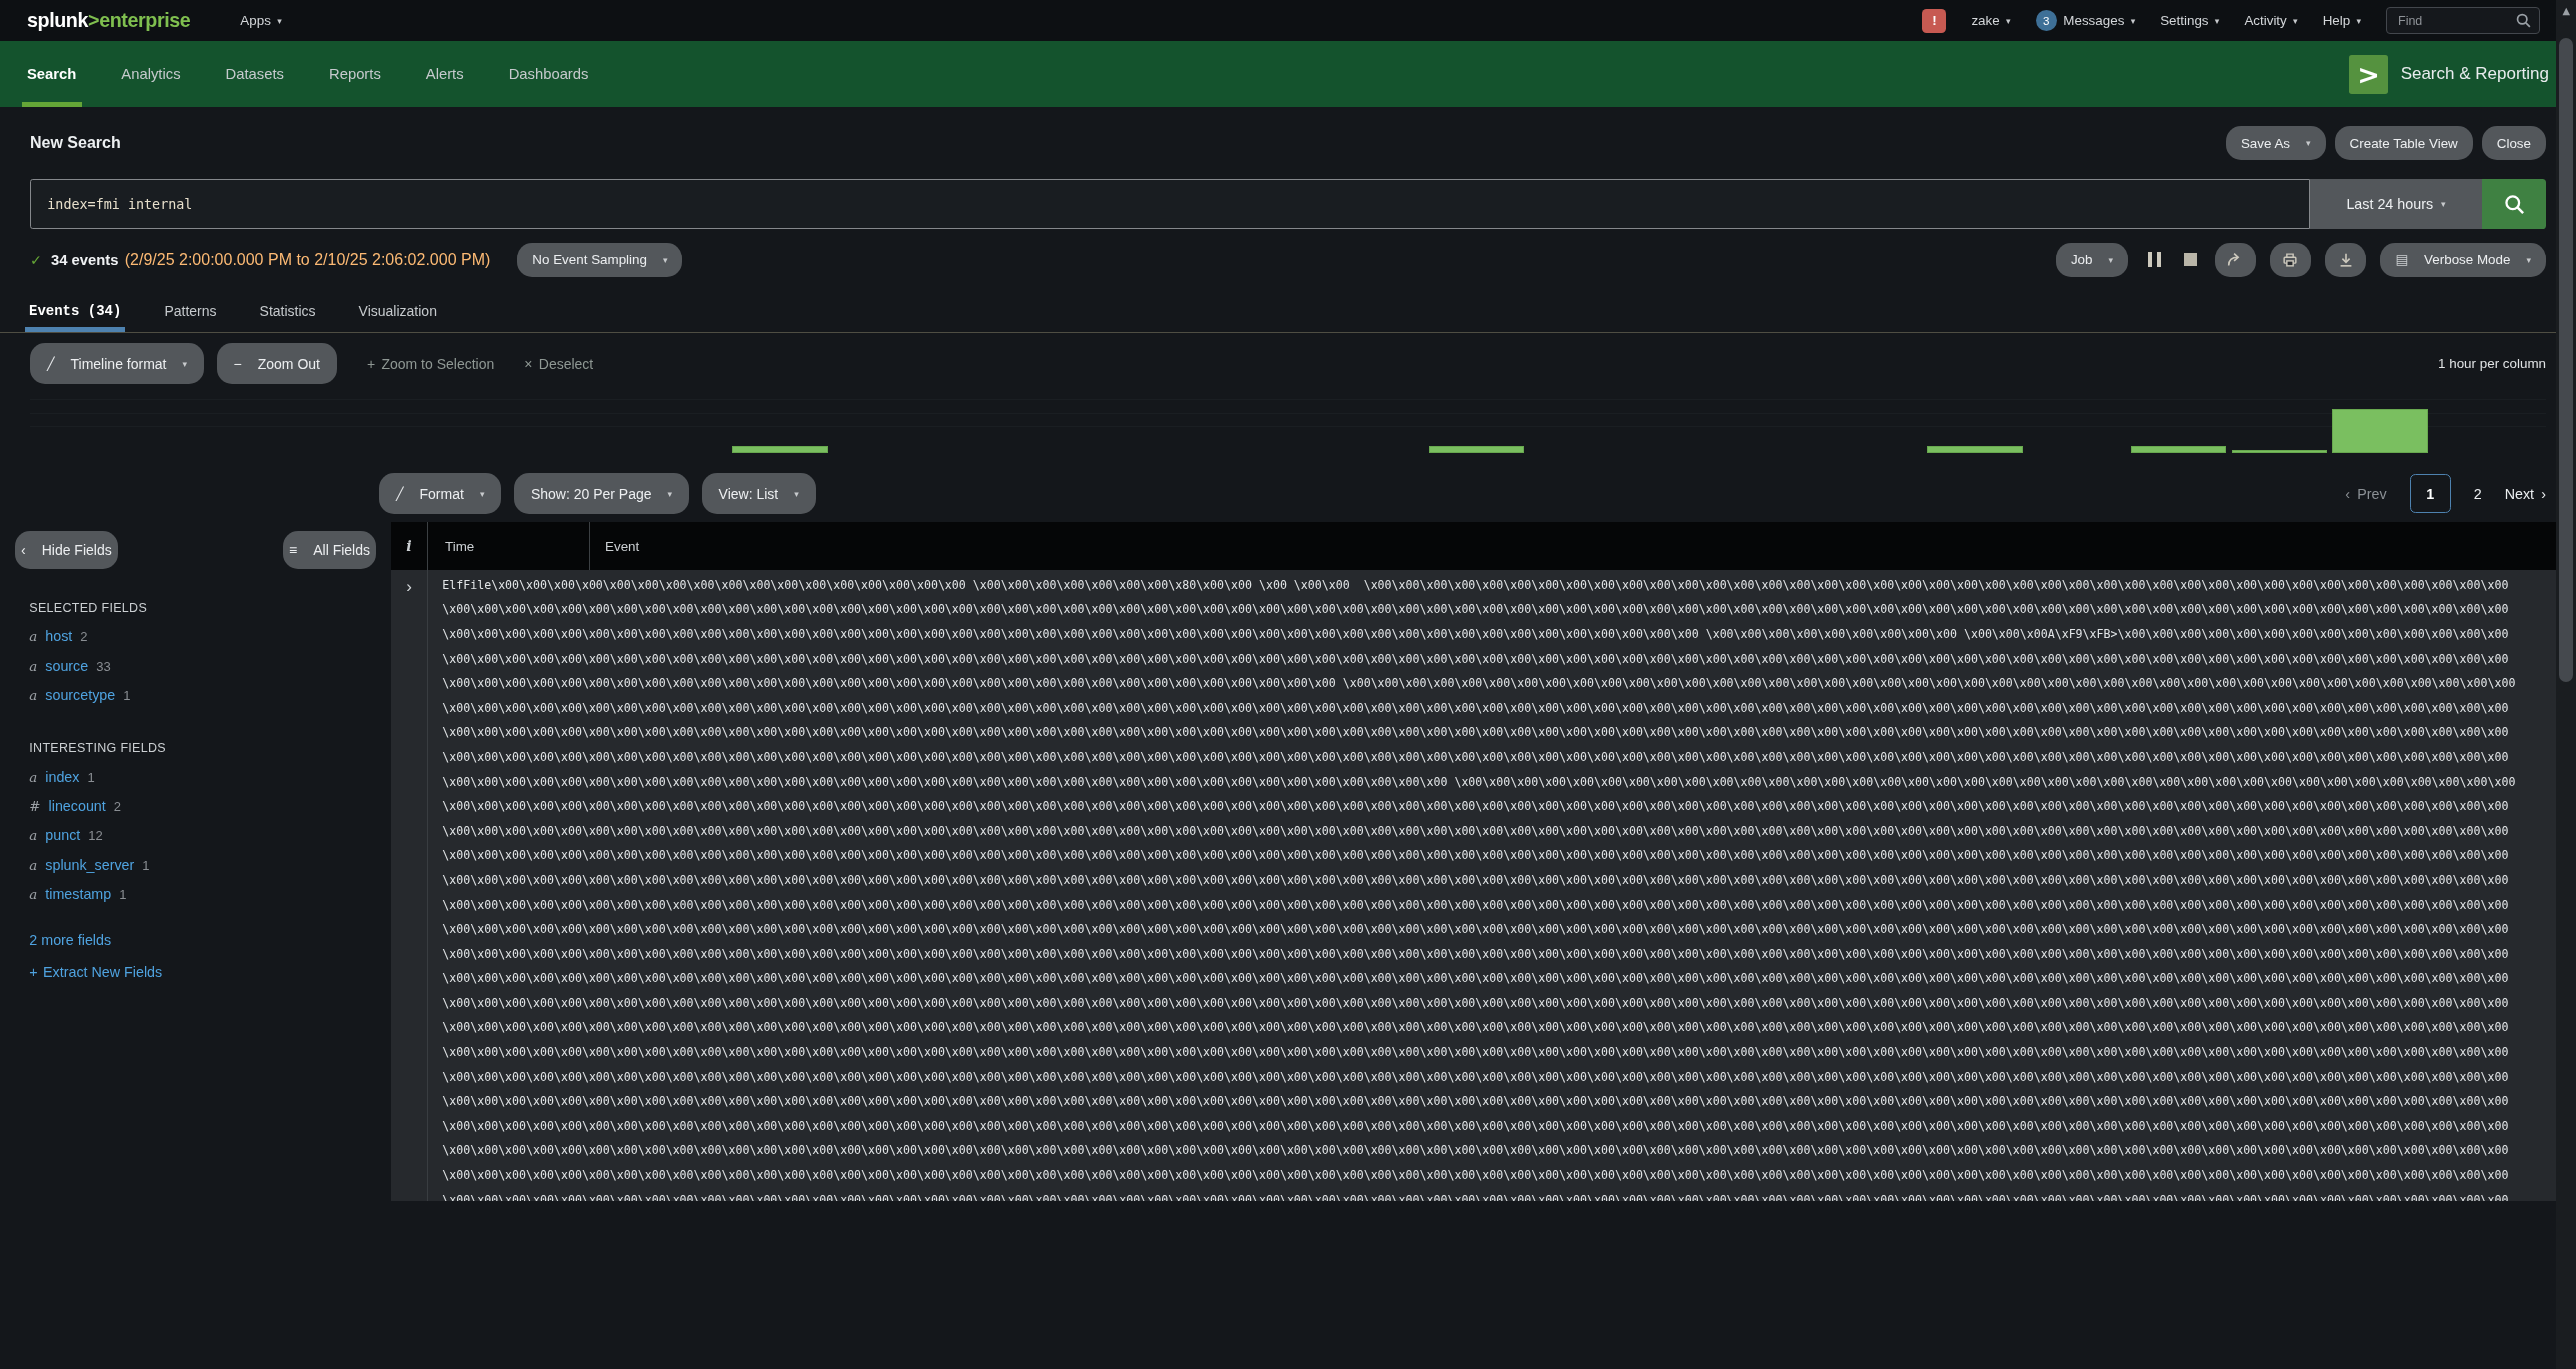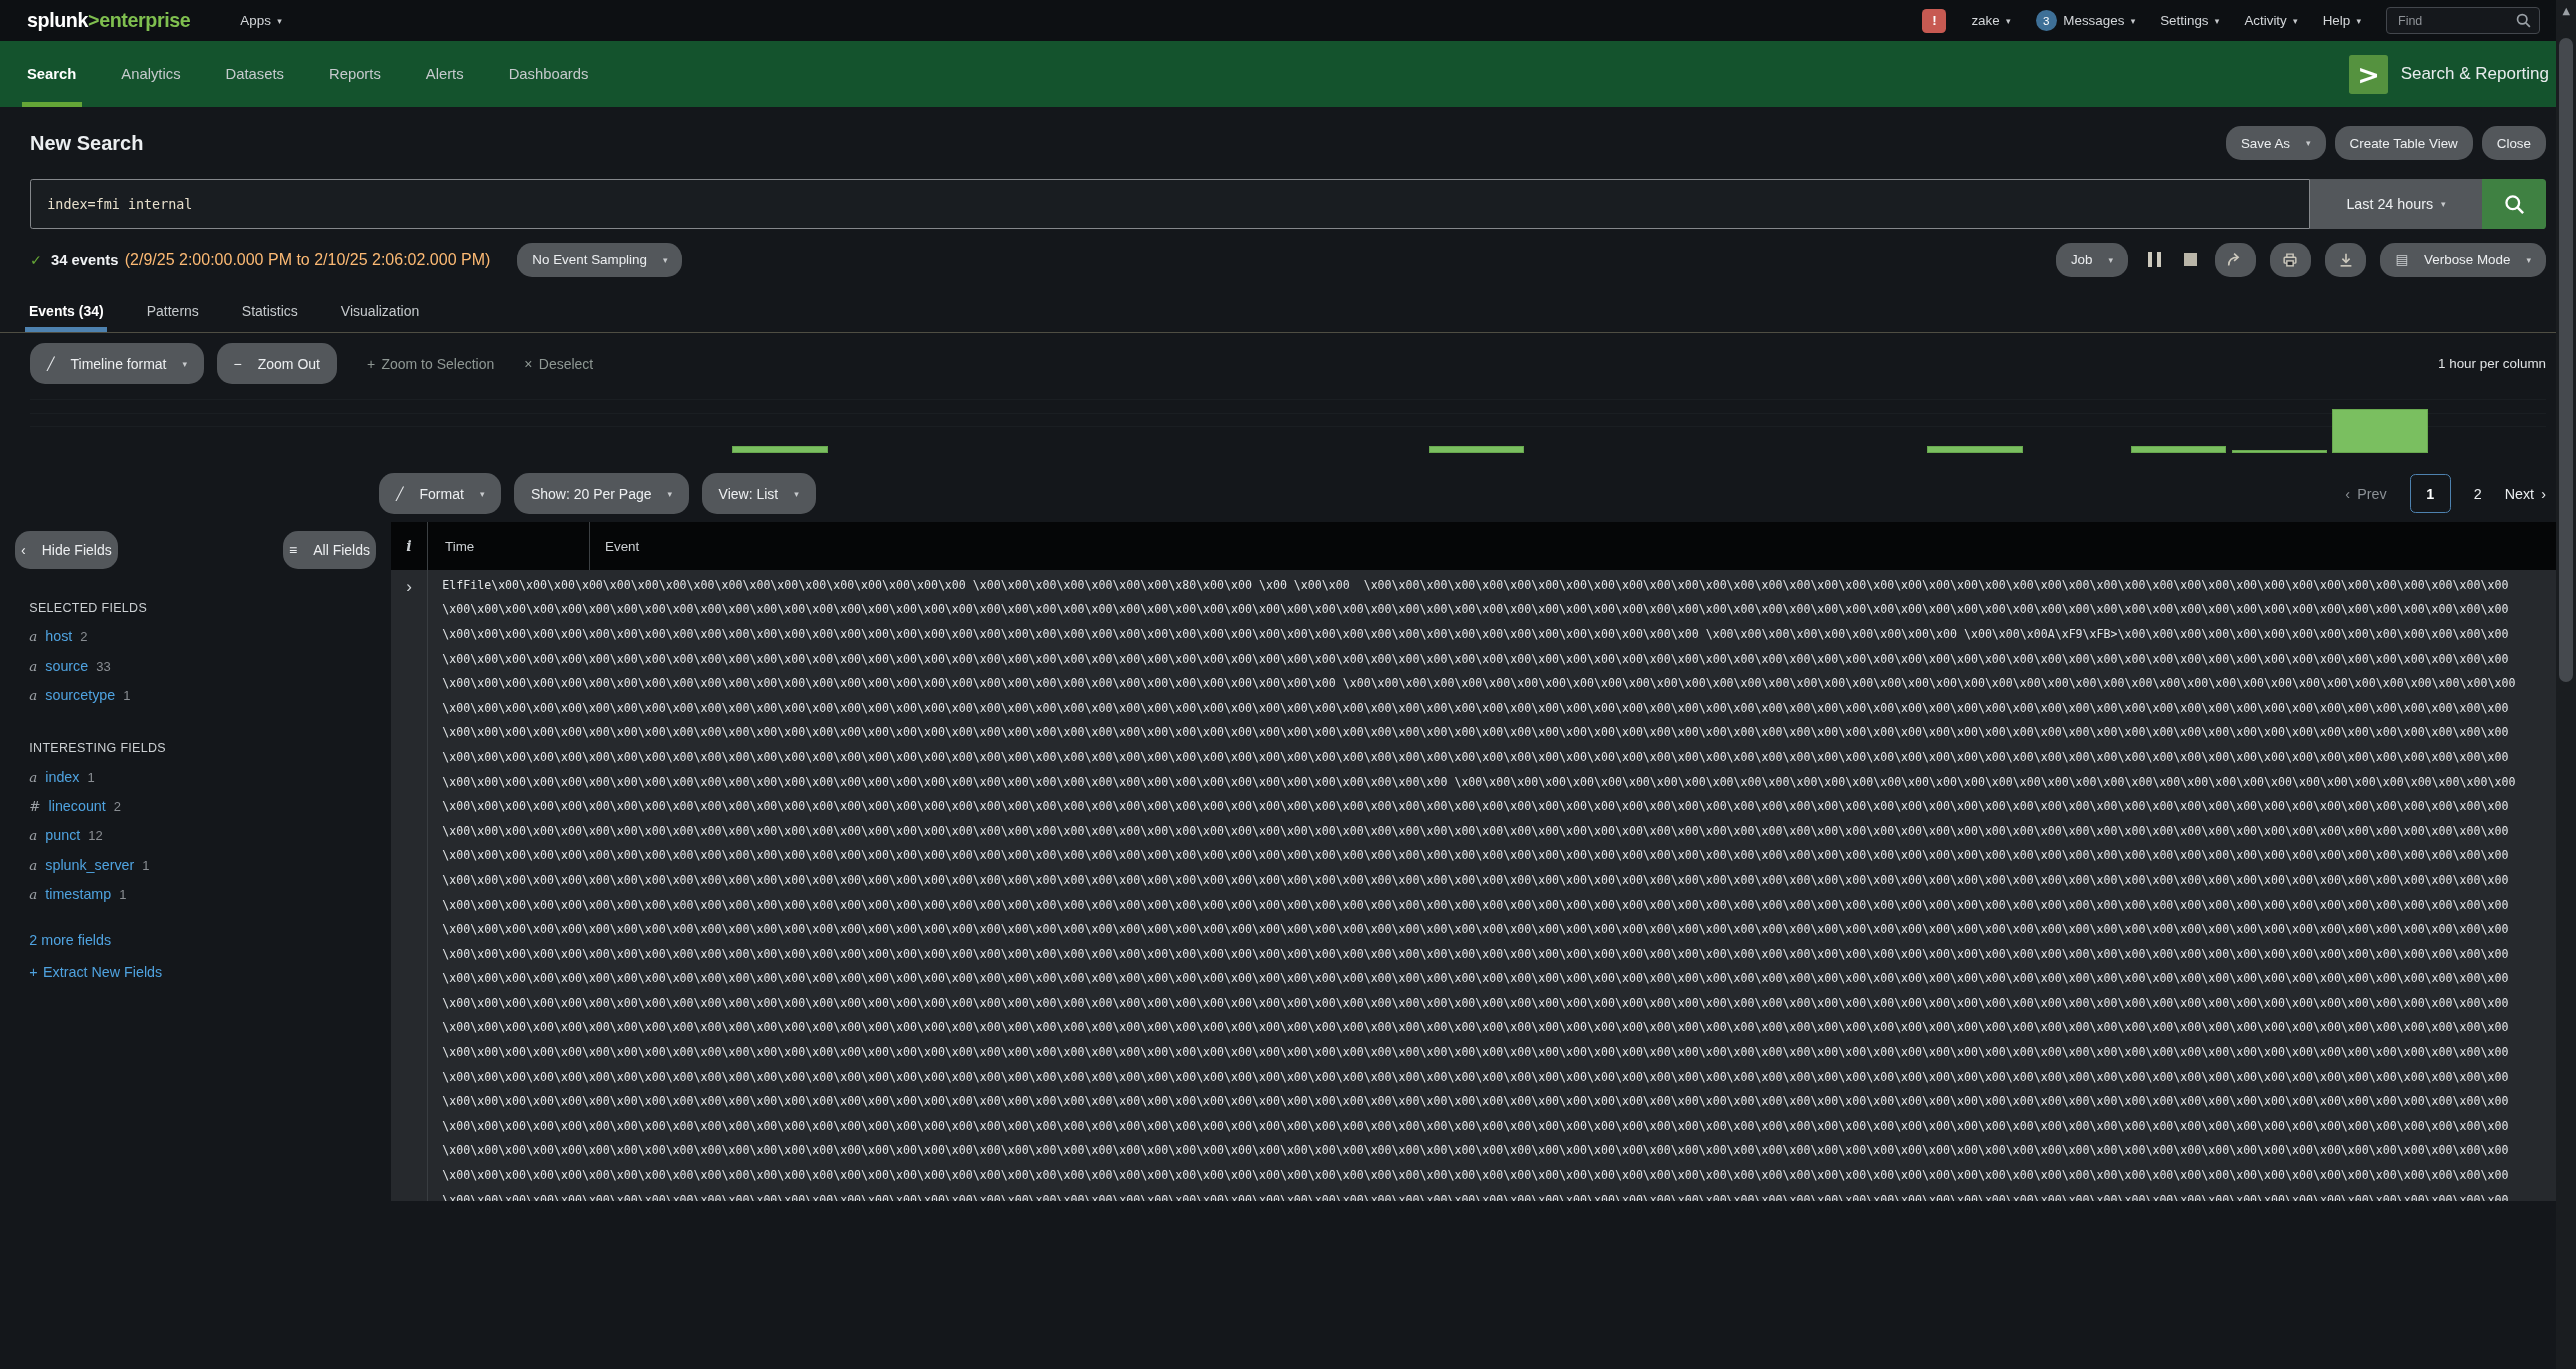--- a/index.html
+++ b/index.html
@@ -35,21 +35,21 @@
   .app-tab { position:relative; display:flex; align-items:center; color:#c6cacd; font-size:14.8px; cursor:pointer; }
   .app-tab.active { color:#ffffff; font-weight:bold; }
   .app-tab.active::after { content:""; position:absolute; left:-5.4px; right:-5.4px; bottom:0; height:5.4px; background:#65a637; }
   .appbar-right { margin-left:auto; display:flex; align-items:center; gap:12.5px; }
   .app-logo { width:39px; height:39px; background:#55923f; border-radius:2.7px; display:flex; align-items:center; justify-content:center; }
   .app-logo span { color:#fff; font-size:27px; font-weight:bold; line-height:1; font-family:"DejaVu Sans",sans-serif; }
   .app-title { color:#e9ecee; font-size:17px; }
 
   
   .page-head { height:72px; display:flex; align-items:center; padding:0 30px; }
-  .page-title { font-size:20px; font-weight:bold; color:#eceff1; }
+  .page-title { font-size:16px; font-weight:bold; color:#eceff1; }
   .head-btns { margin-left:auto; display:flex; gap:9px; }
 
   .btn { background:#53575b; color:#edeff1; border:none; border-radius:15px;
     display:inline-flex; align-items:center; justify-content:center; gap:16px;
     font-family:inherit; cursor:pointer; white-space:nowrap; }
   .btn-sm { height:34px; padding:0 15px; font-size:13.4px; }
   .btn-lg { height:41px; padding:0 17px; font-size:14px; }
 
   
   .search-row { margin:0 30px; height:50px; display:flex; align-items:stretch; }
@@ -71,21 +71,21 @@
   .job-controls { margin-left:auto; display:flex; align-items:center; gap:14.3px; }
   .icon-btn { width:41px; height:34px; padding:0; }
   .pause-ic, .stop-ic { display:inline-flex; align-items:center; cursor:pointer; padding:0 3.6px; }
   .pause-bar { display:inline-block; width:4px; height:14.3px; background:#cdc9bd; margin:0 2.2px; }
   .stop-sq { display:inline-block; width:12.5px; height:12.5px; background:#b9b5a8; }
   .verbose-ic { color:#cdd0d3; font-size:13.4px; }
 
   
   .tabs-row { height:43px; padding:0 29px; display:flex; gap:43px; align-items:stretch; border-bottom:0.9px solid #4f4e43; }
   .r-tab { position:relative; display:flex; align-items:center; color:#c6cacd; font-size:14px; cursor:pointer; }
-  .r-tab.active { color:#ffffff; font-weight:bold; }
+  .r-tab.active { color:#ffffff; font-weight:bold;font-family:Liberation Mono, monospace; }
   .r-tab.active::after { content:""; position:absolute; left:-3.6px; right:-3.6px; bottom:0; height:5.4px; background:#4e82b0; }
 
   
   .timeline-sec { padding:9px 30px 0; }
   .tl-controls { display:flex; align-items:center; height:43px; }
   .tl-link { margin-left:30px; color:#8f9894; font-size:14px; display:inline-flex; gap:6.3px; align-items:center; }
   .tl-note { margin-left:auto; color:#e0e3e5; font-size:13.4px; }
   .tl-chart { position:relative; height:64px; margin-top:3.6px; margin-bottom:12.5px;
     background:repeating-linear-gradient(to top, transparent 0 12.5px, #1a1e22 12.5px 13.4px); }
   .tl-bar { position:absolute; bottom:0; background:#7abf60; border:0.9px solid #68a84f; }

